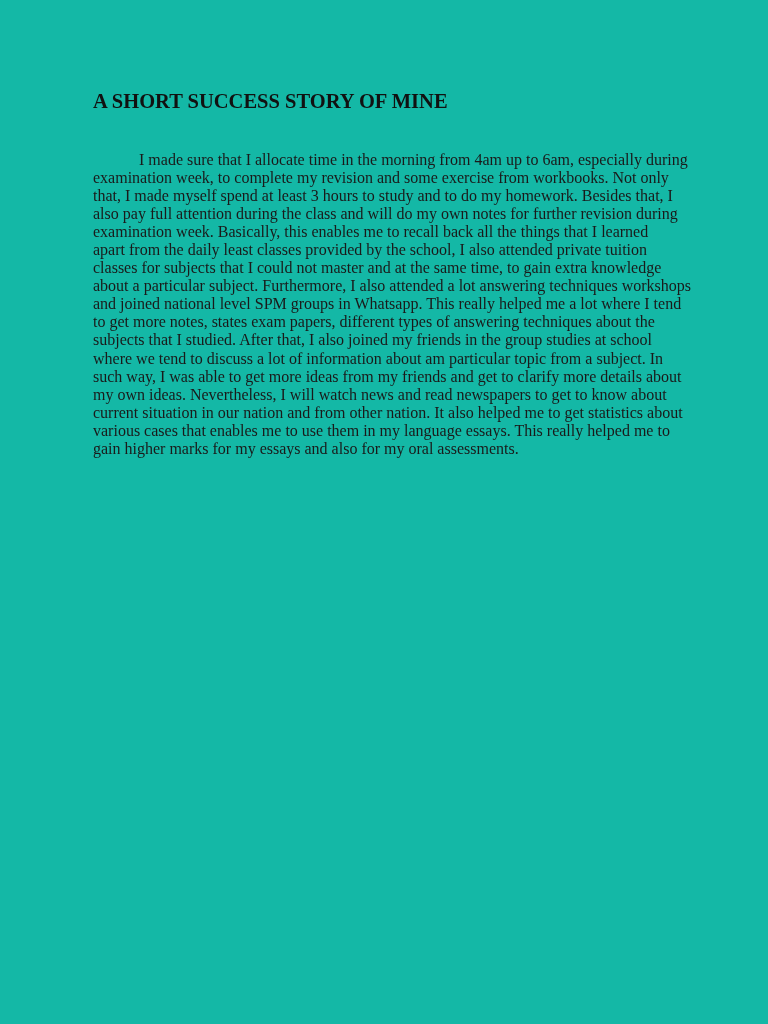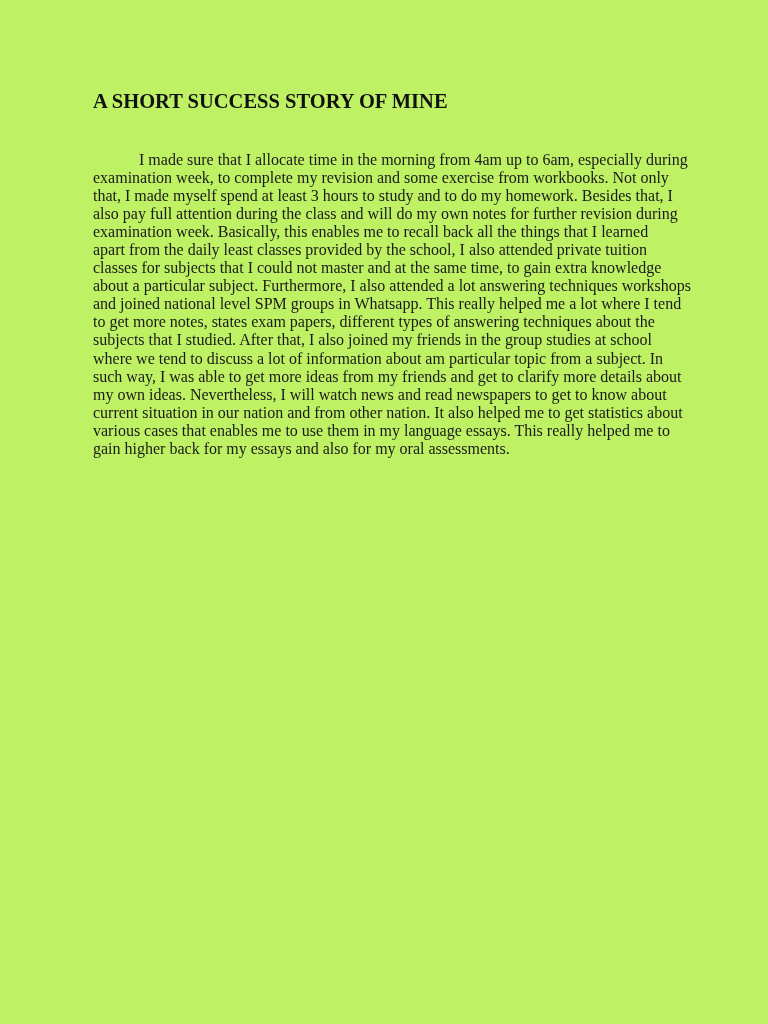--- a/index.html
+++ b/index.html
@@ -12,21 +12,21 @@
       height: 1024px;
       position: relative;
       overflow: hidden;
     }
     .page {
       position: absolute;
       left: 0;
       top: 0;
       width: 768px;
       height: 1024px;
-      background: #bef264;
+      background: #14b8a6;
     }
     .doc-title {
       position: absolute;
       left: 93px;
       top: 88px;
       margin: 0;
       font-family: "Liberation Serif", serif;
       font-weight: bold;
       font-size: 20.5px;
       line-height: 26px;
@@ -67,15 +67,15 @@
     <span class="line">classes for subjects that I could not master and at the same time, to gain extra knowledge</span>
     <span class="line">about a particular subject. Furthermore, I also attended a lot answering techniques workshops</span>
     <span class="line">and joined national level SPM groups in Whatsapp. This really helped me a lot where I tend</span>
     <span class="line">to get more notes, states exam papers, different types of answering techniques about the</span>
     <span class="line">subjects that I studied. After that, I also joined my friends in the group studies at school</span>
     <span class="line">where we tend to discuss a lot of information about am particular topic from a subject. In</span>
     <span class="line">such way, I was able to get more ideas from my friends and get to clarify more details about</span>
     <span class="line">my own ideas. Nevertheless, I will watch news and read newspapers to get to know about</span>
     <span class="line">current situation in our nation and from other nation. It also helped me to get statistics about</span>
     <span class="line">various cases that enables me to use them in my language essays. This really helped me to</span>
-    <span class="line">gain higher back for my essays and also for my oral assessments.</span>
+    <span class="line">gain higher marks for my essays and also for my oral assessments.</span>
   </p>
 </div>
 
 </body></html>

